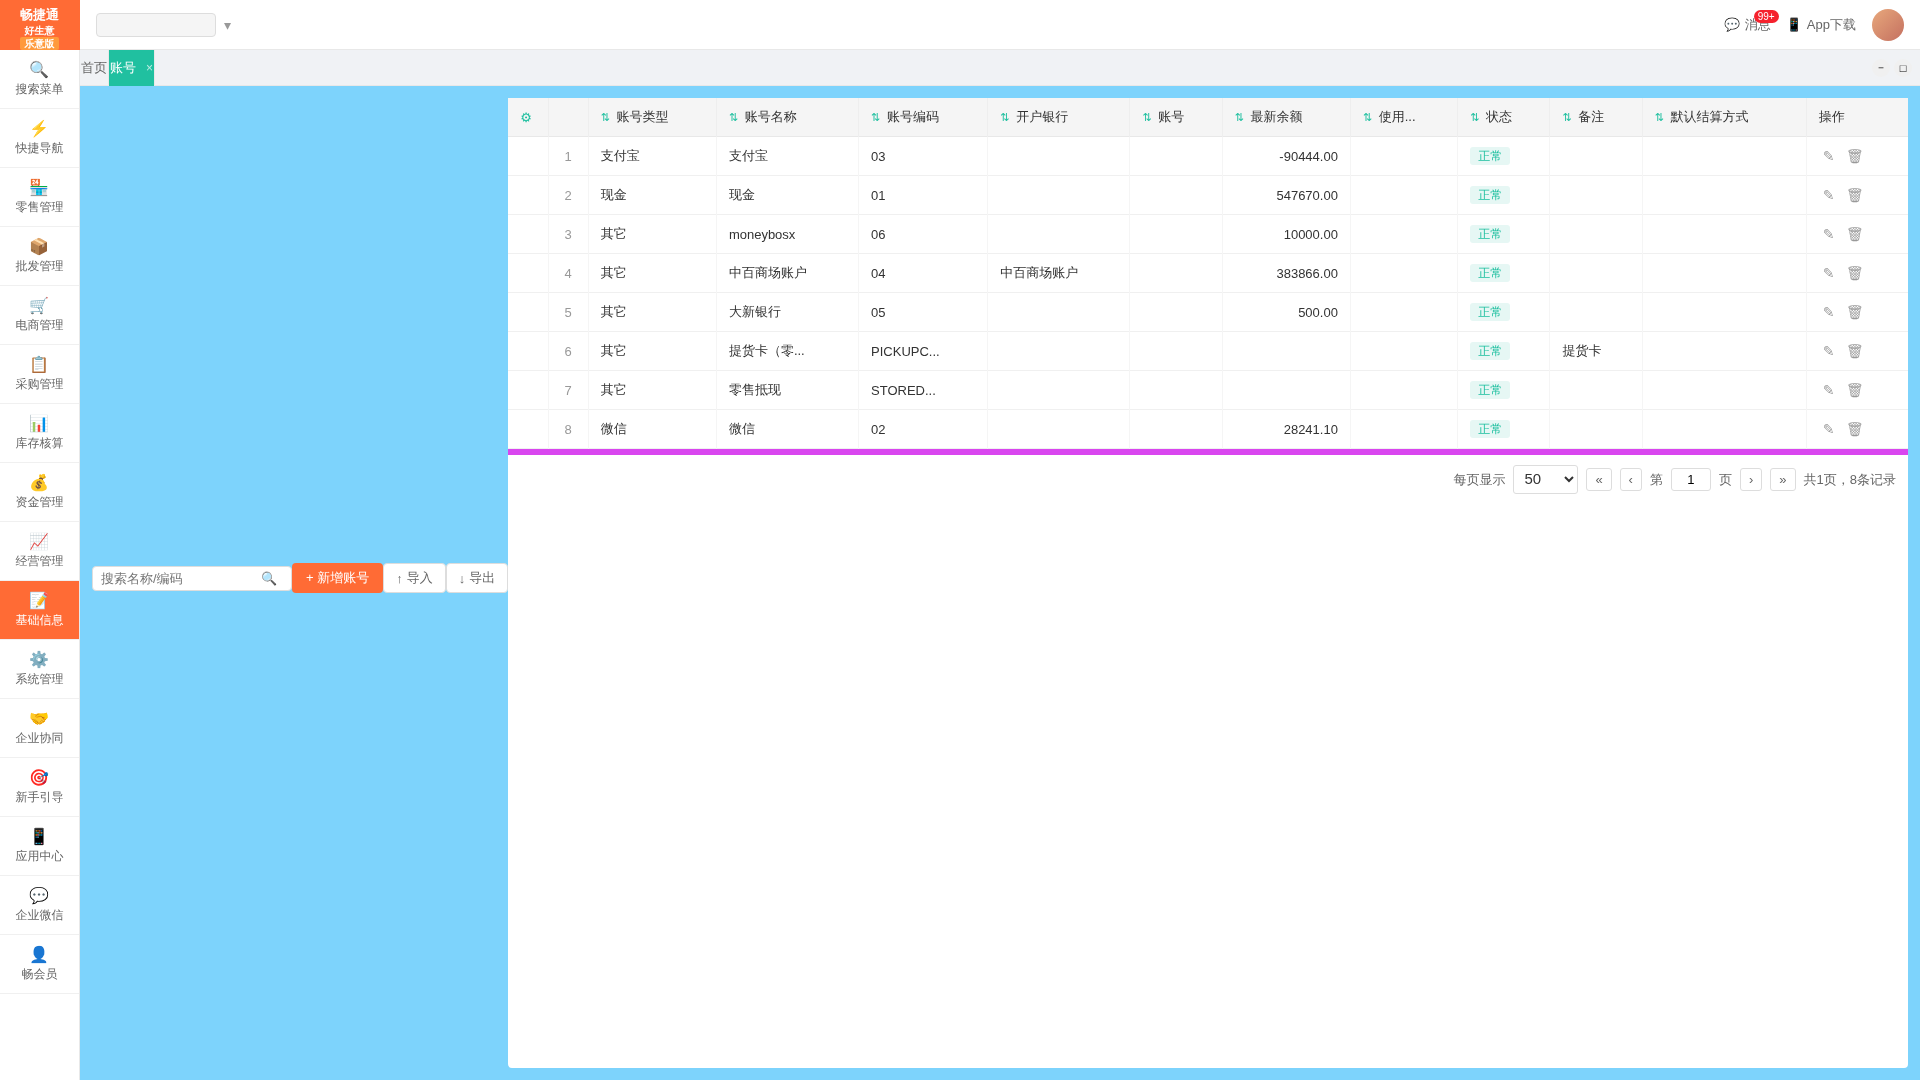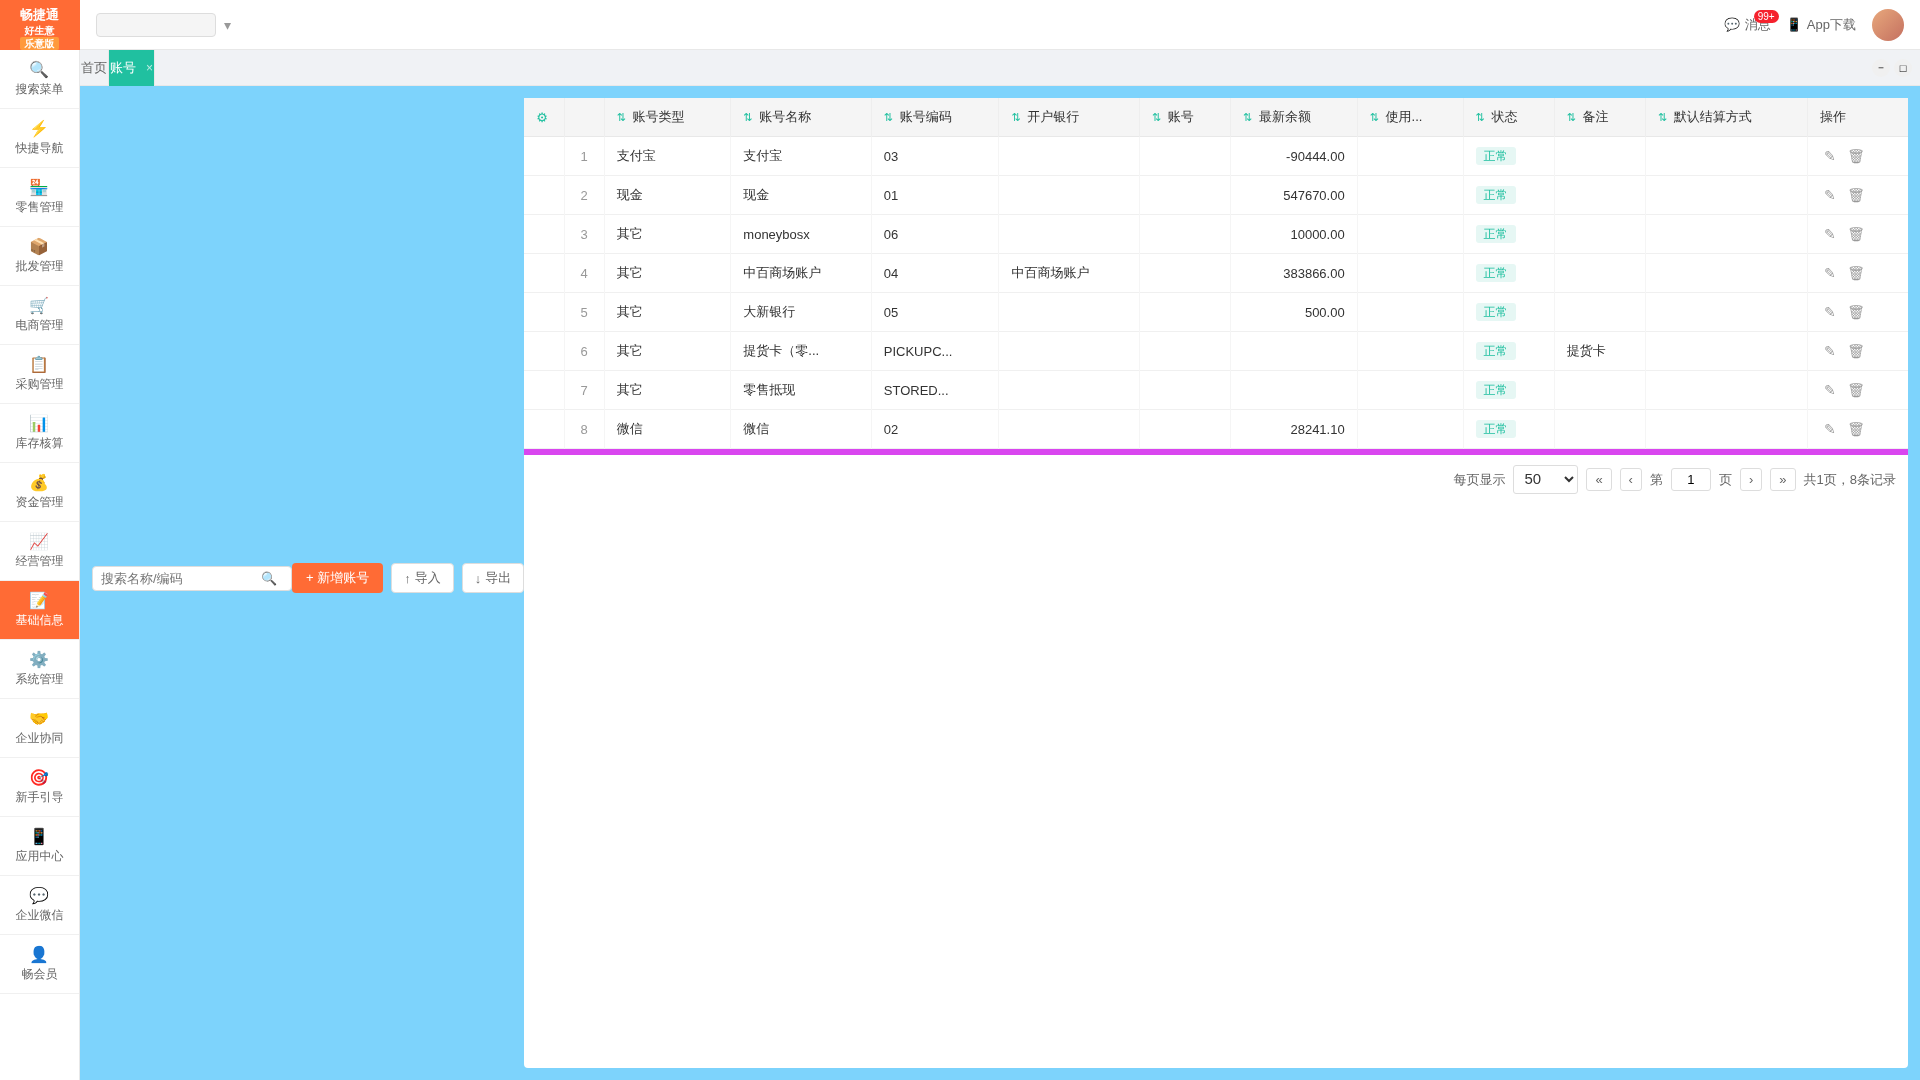--- a/index.html
+++ b/index.html
@@ -124,21 +124,21 @@
       width: 200px;
     }
     .search-input {
       border: none;
       outline: none;
       font-size: 13px;
       color: #999;
       width: 160px;
       background: transparent;
     }
-    .toolbar-right { display: flex; align-items: center; gap: 8px; }
+    .toolbar-right { display: flex; align-items: center; }
     .btn-primary {
       background: #ff6b35;
       color: white;
       border: none;
       padding: 6px 14px;
       border-radius: 4px;
       cursor: pointer;
       font-size: 13px;
       font-family: inherit;
     }

